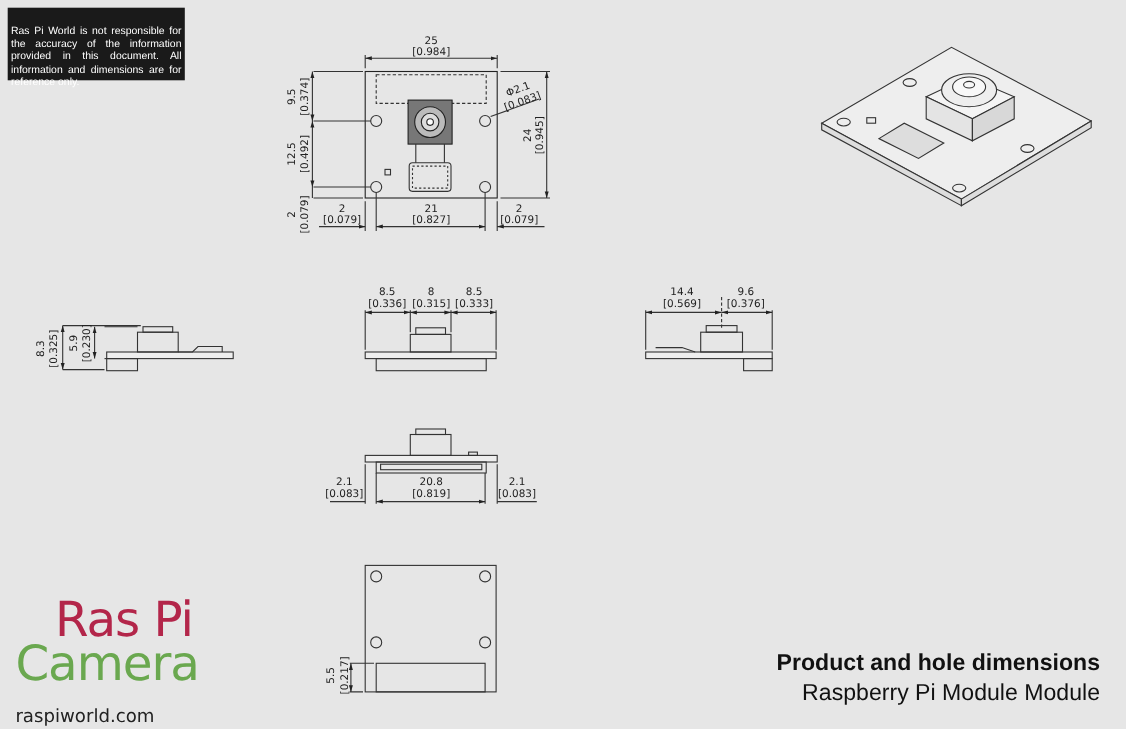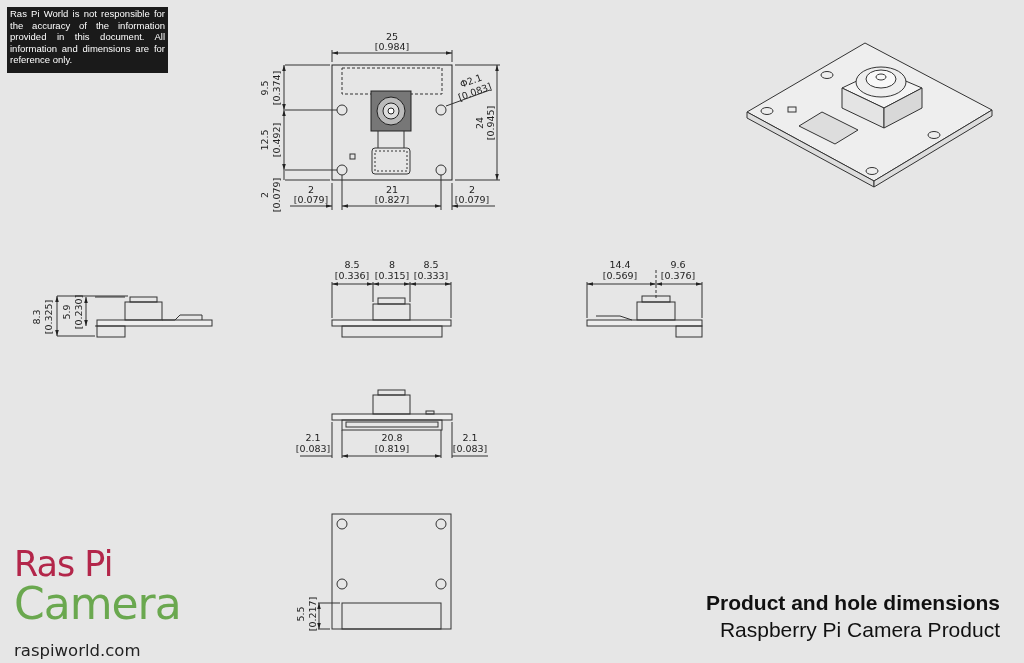--- a/index.html
+++ b/index.html
@@ -6,27 +6,27 @@
   body {
     width:1024px; height:663px; overflow:hidden;
     background:#e6e6e6;
     position:relative;
     font-family:"Liberation Sans", sans-serif;
   }
   .disclaimer {
     position:absolute; left:7px; top:7px; width:161px; height:66px;
     background:#1a1a1a; color:#ffffff;
     font-size:9.5px; line-height:11.5px;
-    padding:1px 3px; box-sizing:border-box;
+    padding:16px 3px; box-sizing:border-box;
     text-align:justify;
   }
   svg.drawing { position:absolute; left:0; top:0; }
   .dim { font-family:"DejaVu Sans", sans-serif; font-size:9.5px; fill:#222; }
   .logo { position:absolute; left:14px; top:544px; }
-  .logo .l1 { font-family:"DejaVu Sans", sans-serif; font-size:35px; color:#b3264a; line-height:40px; letter-spacing:-1px; }
+  .logo .l1 { font-family:"DejaVu Sans", sans-serif; font-size:44px; color:#b3264a; line-height:40px; letter-spacing:-1px;margin-left:36px; }
   .logo .l2 { font-family:"DejaVu Sans", sans-serif; font-size:44px; color:#6aa84f; line-height:40px; letter-spacing:-1px; }
   .logo .l3 { font-family:"DejaVu Sans", sans-serif; font-size:16.5px; color:#222; line-height:20px; margin-top:17px; }
   .titles { position:absolute; right:24px; top:590px; text-align:right; color:#111; }
   .titles .t1 { font-size:21px; font-weight:bold; line-height:26px; }
   .titles .t2 { font-size:21px; line-height:28px; }
 </style>
 </head>
 <body>
 
 <div class="disclaimer">
@@ -259,14 +259,14 @@
 </svg>
 
 <div class="logo">
   <div class="l1">Ras Pi</div>
   <div class="l2">Camera</div>
   <div class="l3">raspiworld.com</div>
 </div>
 
 <div class="titles">
   <div class="t1">Product and hole dimensions</div>
-  <div class="t2">Raspberry Pi Camera Product</div>
+  <div class="t2">Raspberry Pi Module Module</div>
 </div>
 
 </body></html>

